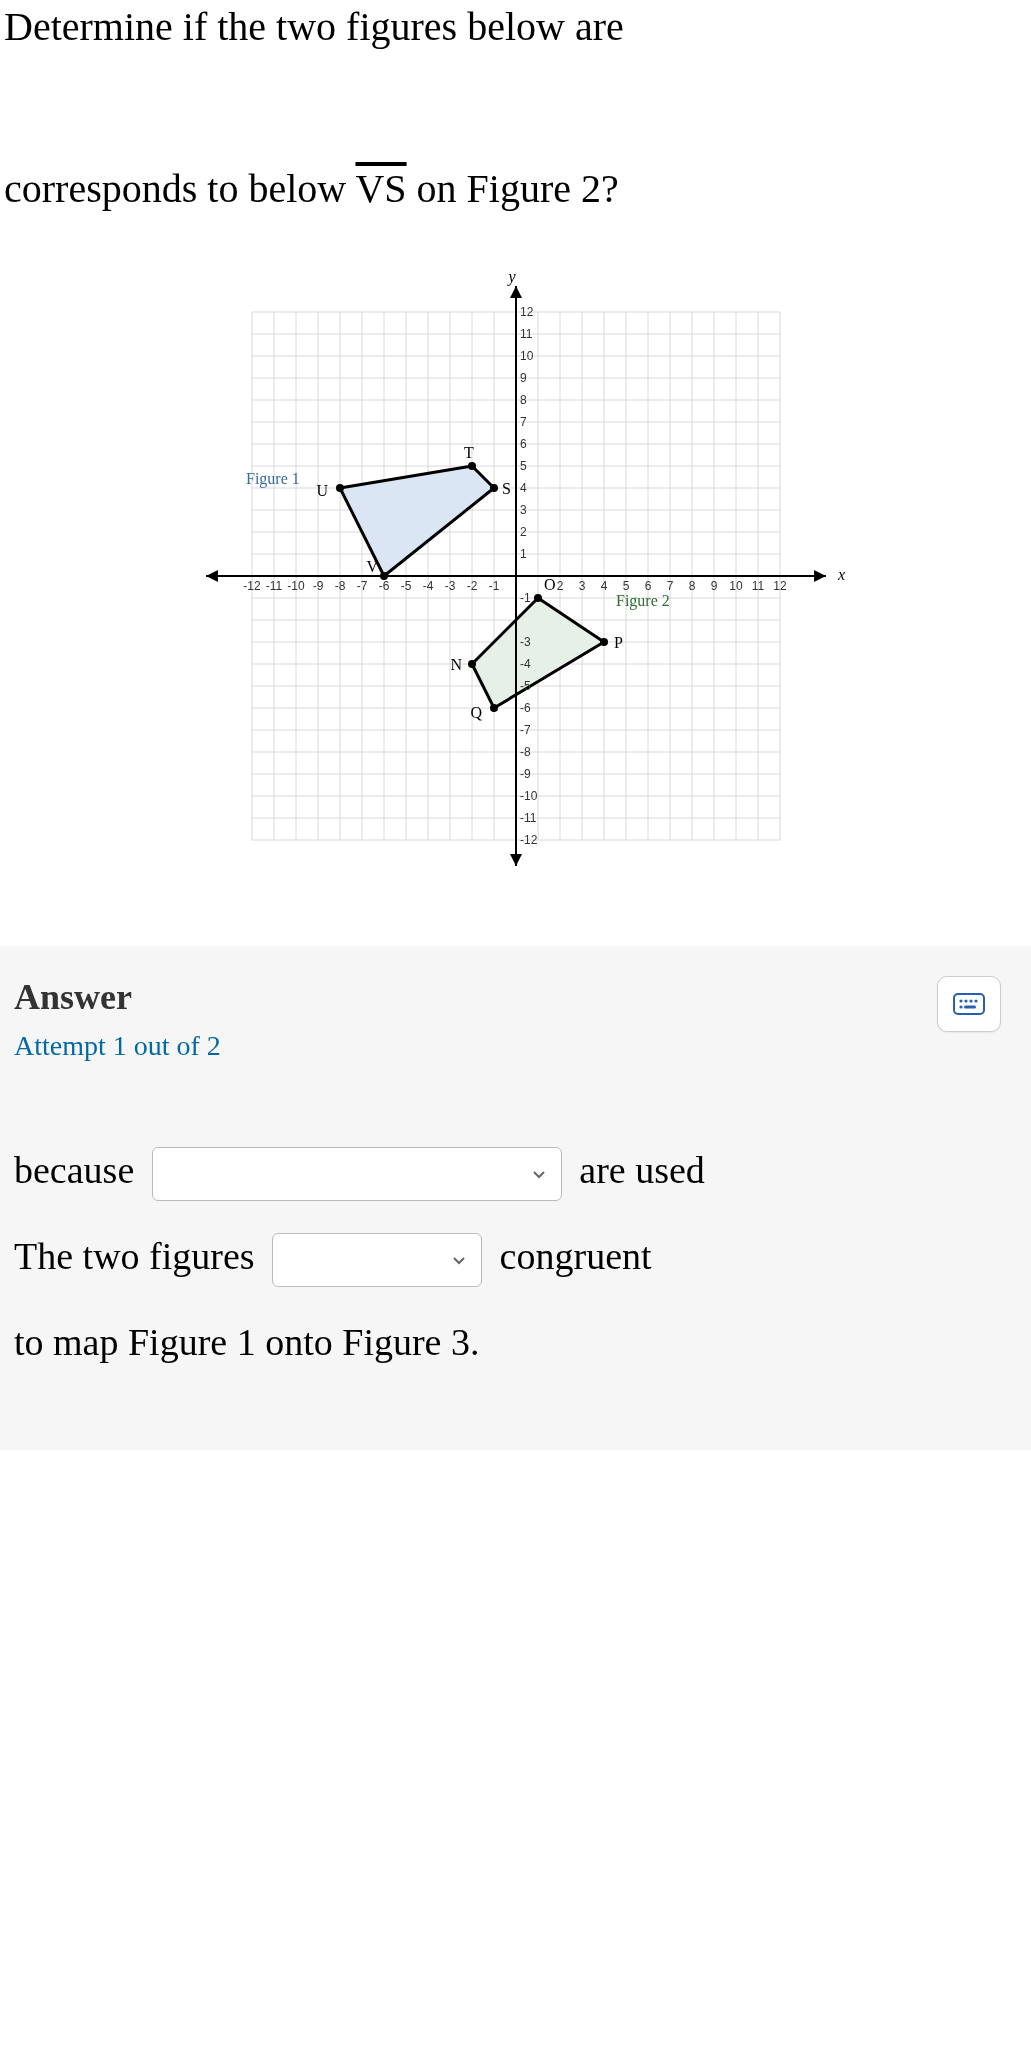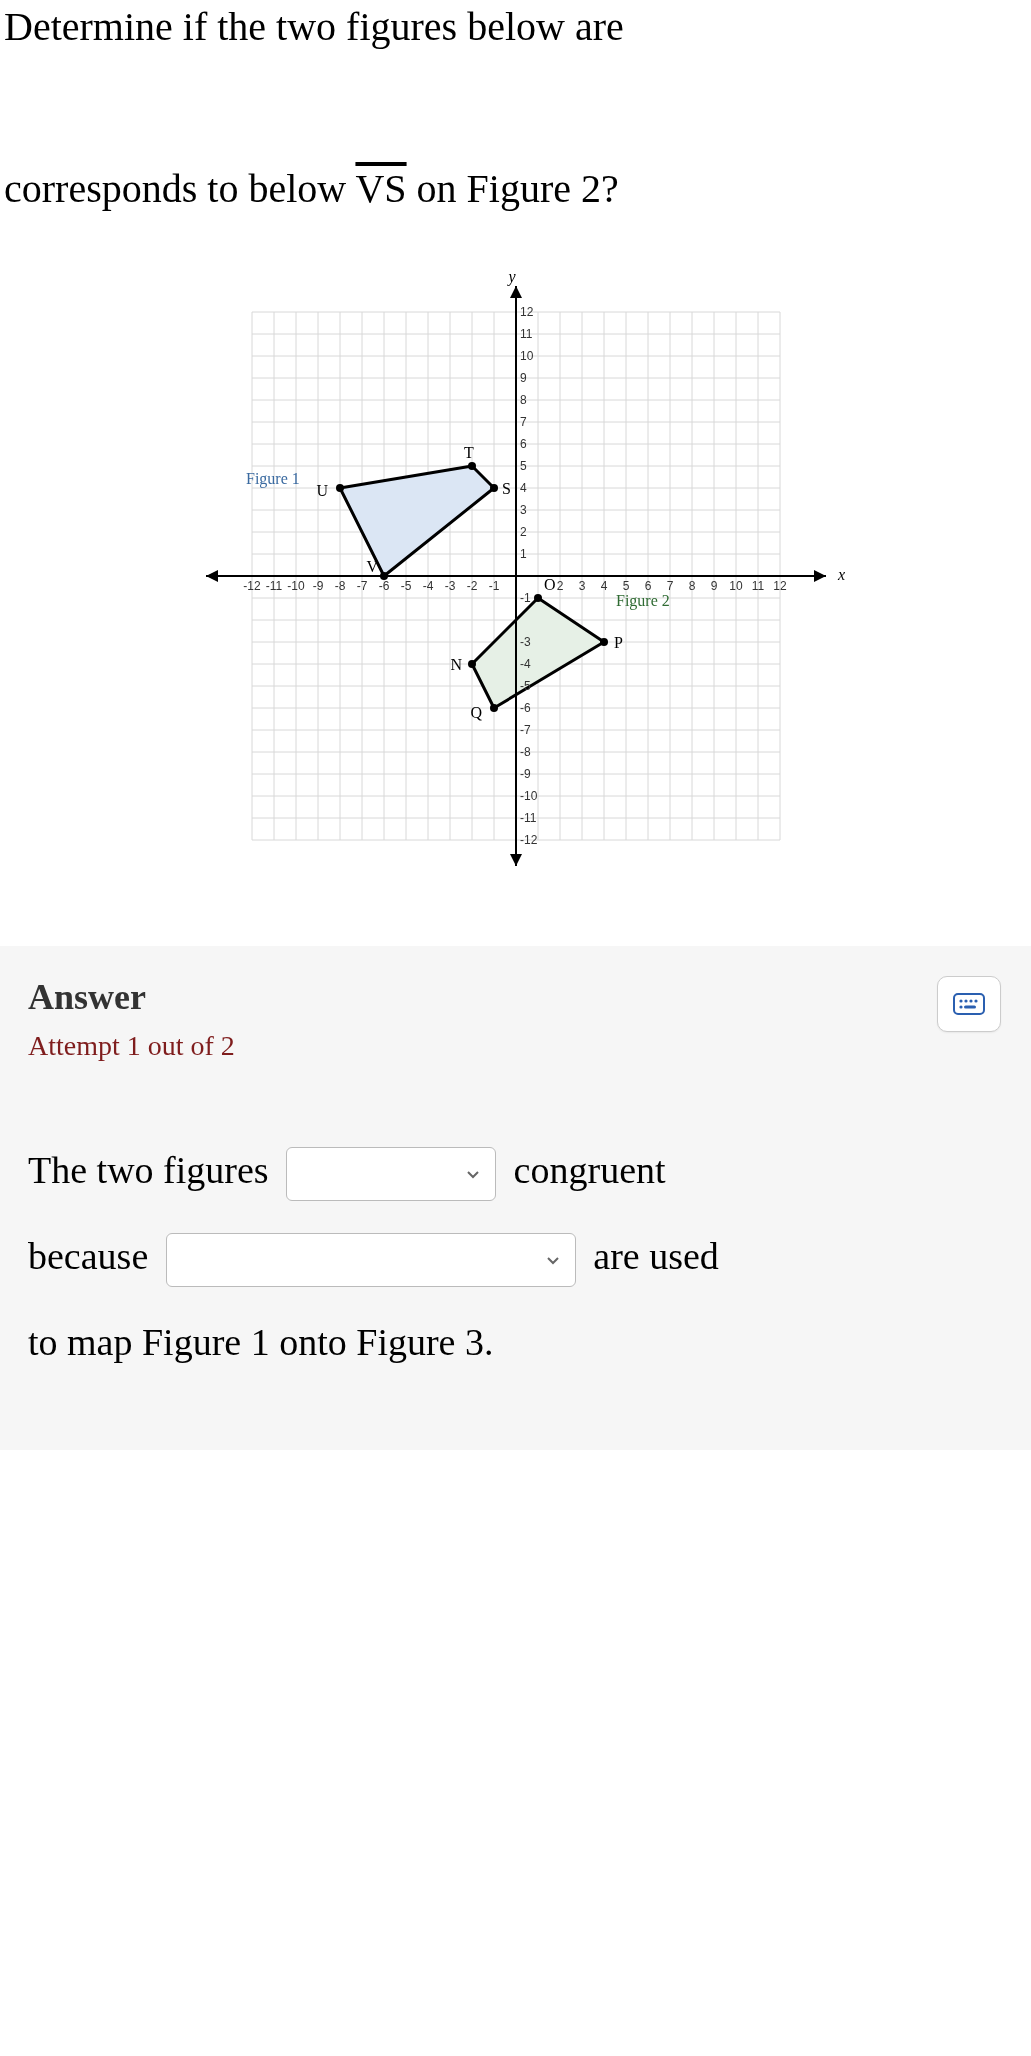--- a/index.html
+++ b/index.html
@@ -72,35 +72,35 @@
       stroke-linejoin: round;
     }
     .vertex-dot {
       fill: #000;
     }
     .arrowhead {
       fill: #000;
     }
     .answer-section {
       background: #f6f6f6;
-      padding: 30px 30px 60px 28px;
+      padding: 30px 30px 60px 14px;
       margin-top: 20px;
     }
     .answer-header {
       display: flex;
       justify-content: space-between;
       align-items: flex-start;
     }
     .answer-title {
       font-size: 36px;
       font-weight: bold;
       color: #333;
     }
     .attempt {
-      color: #7f1d1d;
+      color: #0369a1;
       font-size: 28px;
       margin-top: 12px;
     }
     .kbd-btn {
       width: 64px;
       height: 56px;
       background: #fff;
       border: 1px solid #ccc;
       border-radius: 10px;
       display: flex;
@@ -322,36 +322,36 @@
         <circle cx="18" cy="8" r="1.6" fill="#2a5fb0"></circle>
           <circle cx="23" cy="8" r="1.6" fill="#2a5fb0"></circle>
         <circle cx="8" cy="14" r="1.6" fill="#2a5fb0"></circle>
         <rect x="11" y="12.4" width="12" height="3.2" rx="1.6" fill="#2a5fb0"></rect>
       </svg>
     </div>
   </div>
 
   <div class="answer-body">
     <div class="row">
+      <span>because</span>
+      <span class="dropdown large">
+        <span></span>
+        <svg class="chev" width="16" height="16" viewBox="0 0 16 16">
+            <path d="M3 6 L8 11 L13 6" fill="none" stroke="#666" stroke-width="2"></path>
+          </svg>
+      </span>
+      <span>are used</span>
+    </div>
+    <div class="row">
       <span>The two figures</span>
       <span class="dropdown small">
         <span></span>
         <svg class="chev" width="16" height="16" viewBox="0 0 16 16">
             <path d="M3 6 L8 11 L13 6" fill="none" stroke="#666" stroke-width="2"></path>
           </svg>
       </span>
       <span>congruent</span>
     </div>
     <div class="row">
-      <span>because</span>
-      <span class="dropdown large">
-        <span></span>
-        <svg class="chev" width="16" height="16" viewBox="0 0 16 16">
-            <path d="M3 6 L8 11 L13 6" fill="none" stroke="#666" stroke-width="2"></path>
-          </svg>
-      </span>
-      <span>are used</span>
-    </div>
-    <div class="row">
       <span>to map Figure 1 onto Figure 3.</span>
     </div>
   </div>
 </div>
 
 </body></html>

